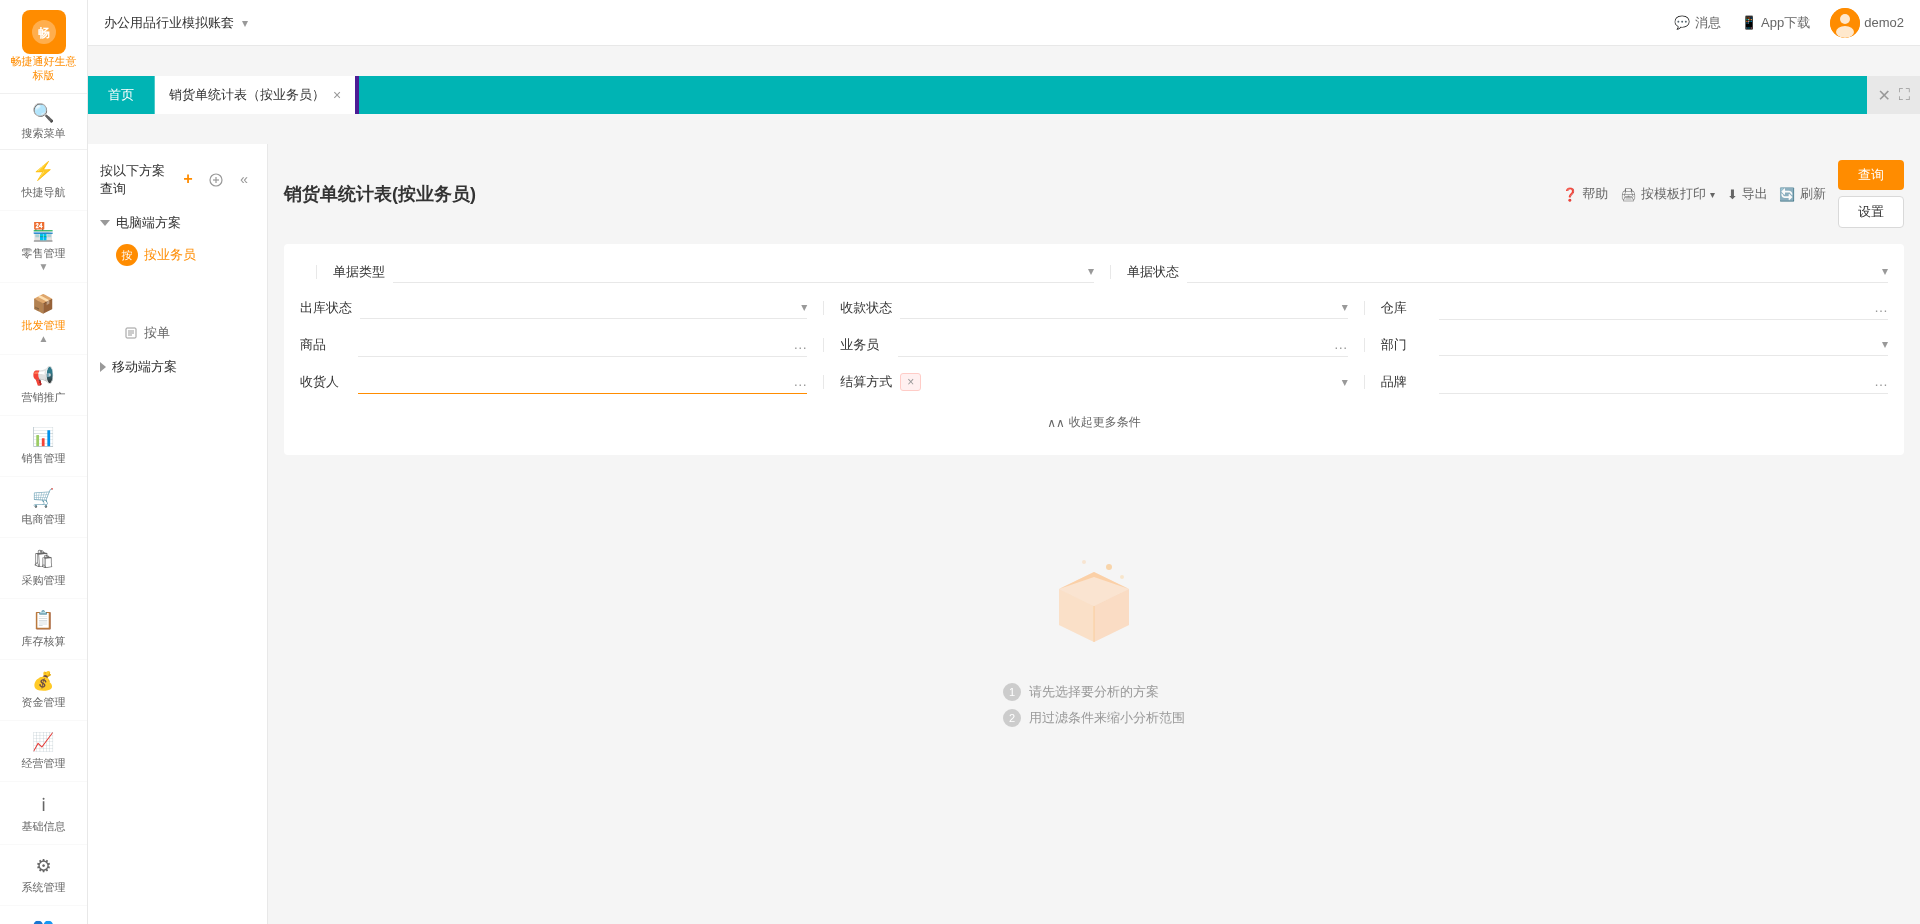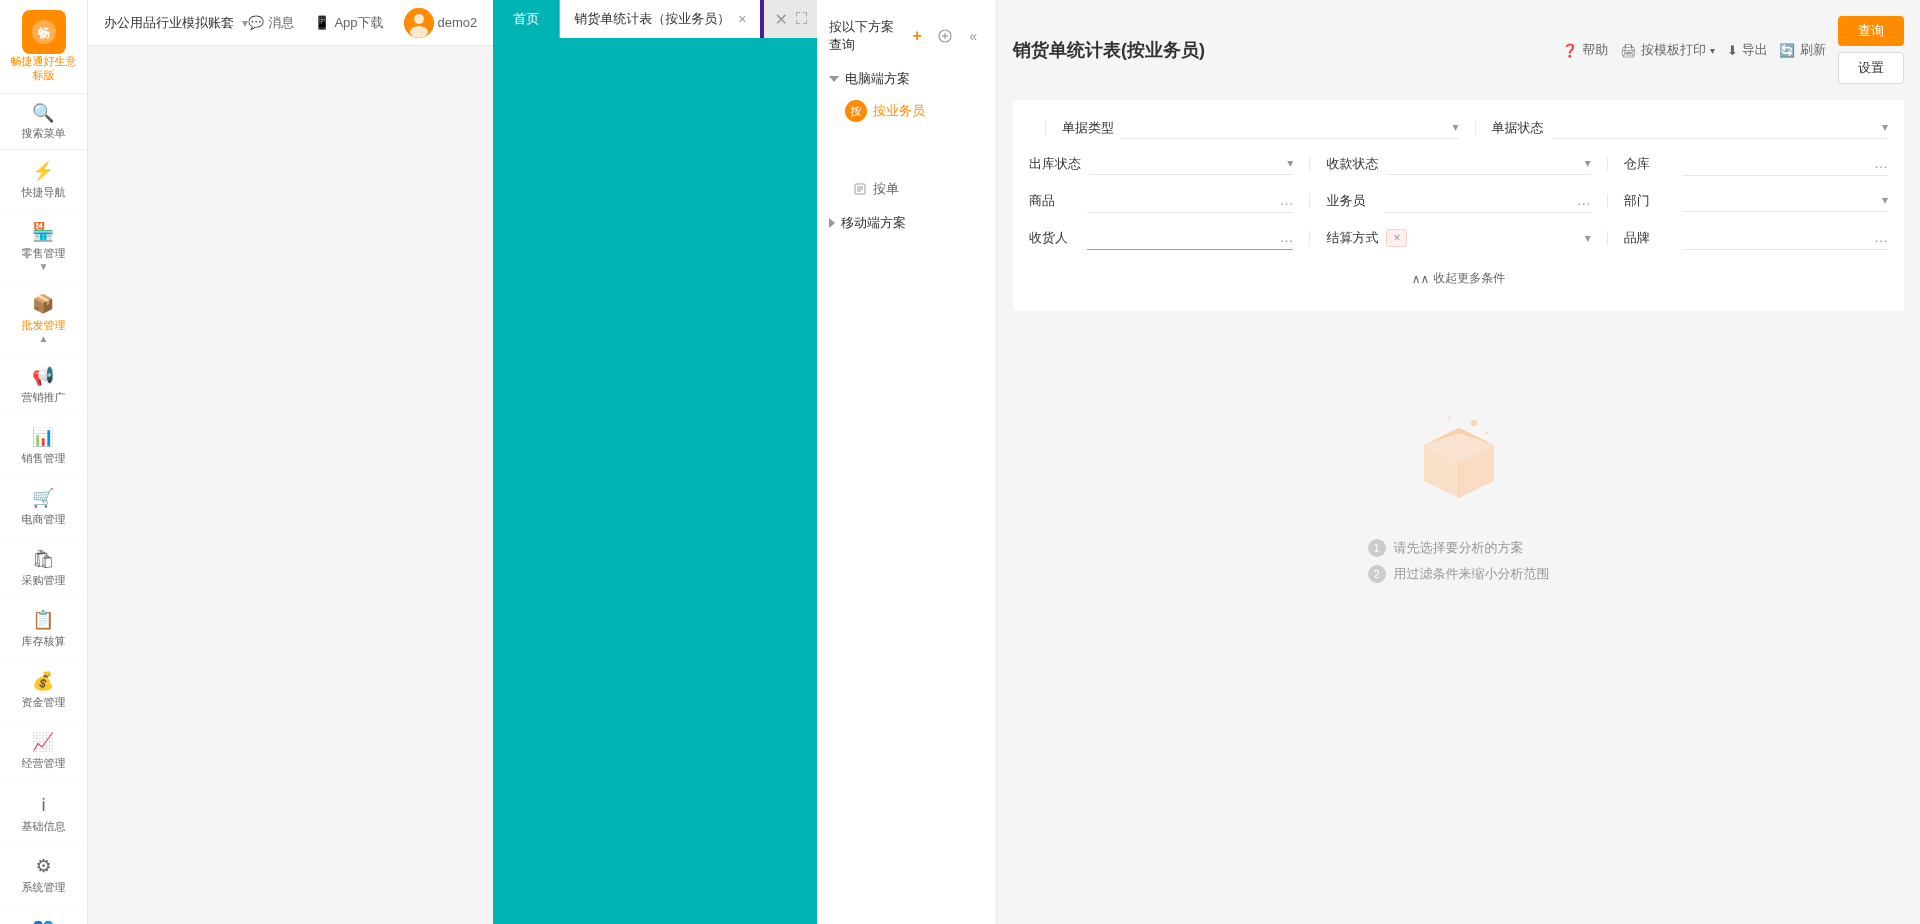--- a/index.html
+++ b/index.html
@@ -14,21 +14,21 @@
     .sidebar-search { width: 100%; padding: 8px 0; display: flex; flex-direction: column; align-items: center; border-bottom: 1px solid #f0f0f0; cursor: pointer; }
     .sidebar-search .icon { font-size: 18px; color: #666; }
     .sidebar-search .label { font-size: 11px; color: #666; margin-top: 2px; }
     .sidebar-nav-item { width: 100%; padding: 10px 0; display: flex; flex-direction: column; align-items: center; cursor: pointer; border-bottom: 1px solid #f9f9f9; }
     .sidebar-nav-item .icon { font-size: 18px; color: #666; }
     .sidebar-nav-item .label { font-size: 11px; color: #666; margin-top: 3px; }
     .sidebar-nav-item.active .label, .sidebar-nav-item.active .icon { color: #ff8c00; }
     .arrow-indicator { font-size: 10px; color: #999; }
 
     
-    .main { flex: 1; display: flex; overflow: hidden; }
+    .main { flex: 1; display: flex; flex-direction: column; overflow: hidden; gap: 30px; }
 
     
     .top-header { height: 46px; background: #fff; border-bottom: 1px solid #e8e8e8; display: flex; align-items: center; padding: 0 16px; justify-content: space-between; flex-shrink: 0; }
     .header-left { display: flex; align-items: center; gap: 8px; }
     .header-title { font-size: 13px; color: #333; }
     .header-dropdown-icon { color: #999; font-size: 12px; cursor: pointer; }
     .header-right { display: flex; align-items: center; gap: 20px; }
     .header-action { display: flex; align-items: center; gap: 4px; color: #666; cursor: pointer; font-size: 13px; }
     .user-avatar { width: 30px; height: 30px; border-radius: 50%; background: #ff8c00; overflow: hidden; display: flex; align-items: center; justify-content: center; color: white; font-size: 12px; cursor: pointer; }
 
@@ -39,21 +39,21 @@
     .page-content { flex: 1; overflow-y: auto; padding: 16px; }
     .page-header { display: flex; align-items: center; justify-content: space-between; margin-bottom: 16px; }
     .page-title { font-size: 18px; font-weight: 600; color: #333; }
     .page-actions { display: flex; align-items: center; gap: 12px; }
     .action-btn { display: flex; align-items: center; gap: 4px; color: #666; cursor: pointer; font-size: 13px; }
     .query-btn { background: #ff8c00; color: white; border: none; padding: 6px 20px; border-radius: 4px; cursor: pointer; font-size: 13px; }
     .settings-btn { background: white; color: #333; border: 1px solid #d9d9d9; padding: 6px 16px; border-radius: 4px; cursor: pointer; font-size: 13px; }
 
     
     .left-panel { width: 180px; background: #fff; border-right: 1px solid #e8e8e8; padding: 12px 0; flex-shrink: 0; }
-    .panel-header { padding: 6px 12px; display: flex; align-items: center; justify-content: space-between; font-size: 13px; color: #333; font-weight: 500; }
+    .panel-header { padding: 6px 12px; display: flex; align-items: center; justify-content: space-between; font-size: 13px; color: #333; font-weight: 500; font-family: Liberation Mono, monospace; }
     .panel-header-actions { display: flex; gap: 6px; align-items: center; }
     .panel-icon-btn { width: 22px; height: 22px; display: flex; align-items: center; justify-content: center; cursor: pointer; color: #999; font-size: 14px; border-radius: 3px; }
     .panel-section { margin-top: 4px; }
     .panel-section-header { padding: 6px 12px; display: flex; align-items: center; gap: 6px; font-size: 13px; color: #333; cursor: pointer; }
     .panel-item { padding: 6px 12px 6px 28px; display: flex; align-items: center; gap: 6px; font-size: 13px; color: #333; cursor: pointer; }
     .panel-item.active { color: #ff8c00; }
     .item-icon-circle { width: 22px; height: 22px; border-radius: 50%; background: #ff8c00; display: flex; align-items: center; justify-content: center; color: white; font-size: 11px; flex-shrink: 0; }
     .panel-sub-item { padding: 6px 12px 6px 36px; display: flex; align-items: center; gap: 6px; font-size: 13px; color: #666; cursor: pointer; margin-top: 46px; }
     .triangle-right { width: 0; height: 0; border-top: 5px solid transparent; border-bottom: 5px solid transparent; border-left: 6px solid #999; }
     .triangle-down { width: 0; height: 0; border-left: 5px solid transparent; border-right: 5px solid transparent; border-top: 6px solid #999; }

